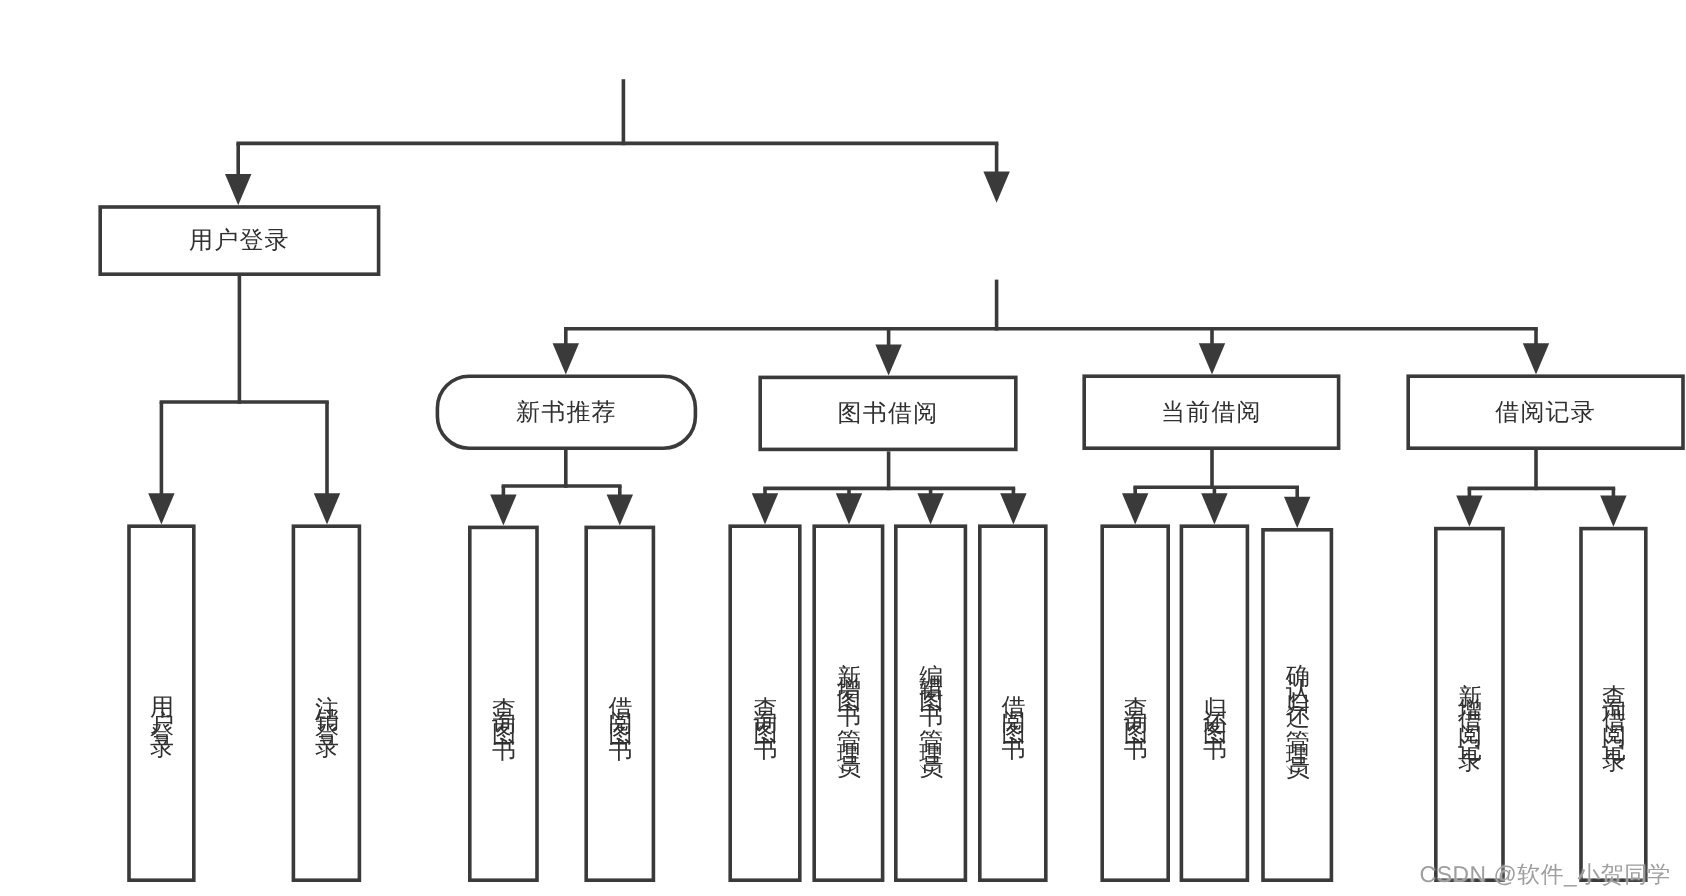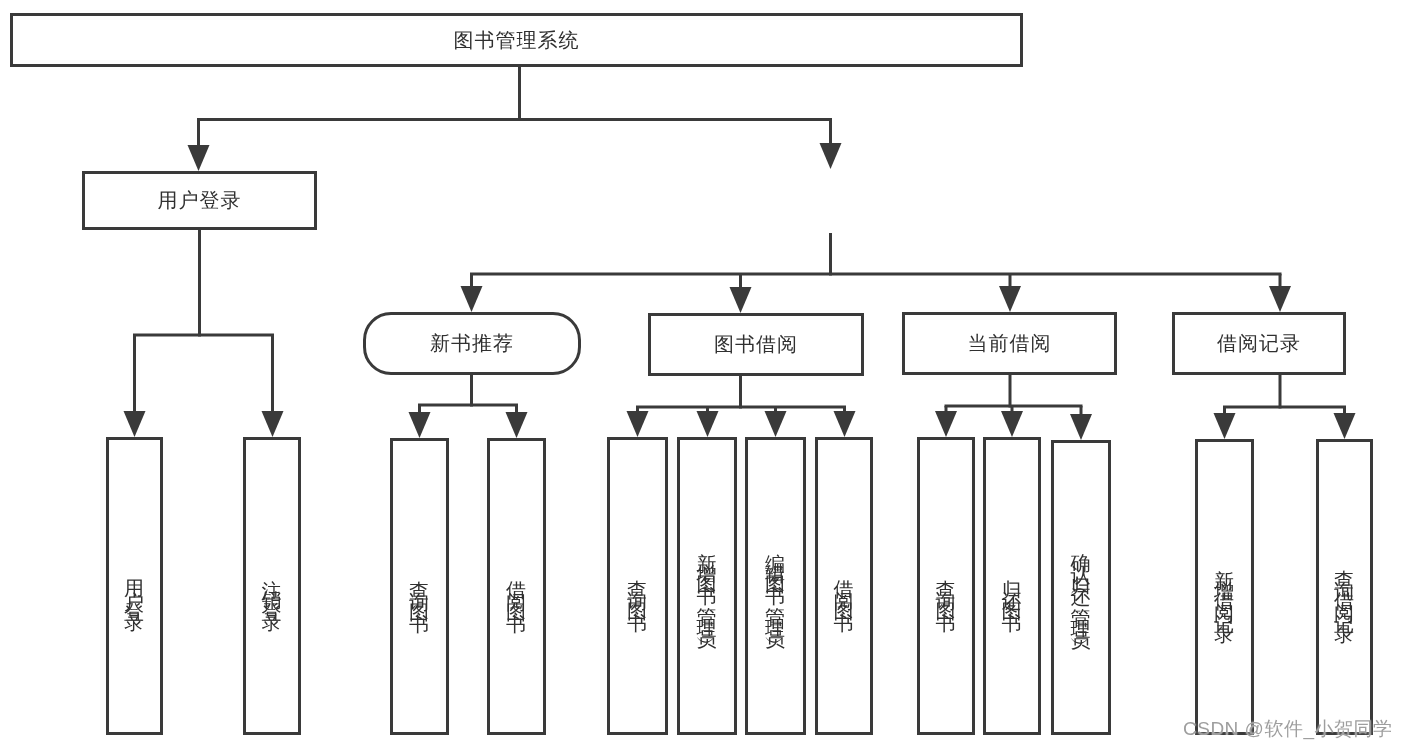--- a/index.html
+++ b/index.html
@@ -41,23 +41,23 @@
     letter-spacing: 11px;
     font-size: 20px;
     line-height: 1;
     white-space: nowrap;
   }
   
   .n-root     { left:10px;   top:13px;  width:1013px; height:54px; }
   .n-user     { left:82px;   top:171px; width:235px;  height:59px; }
   .n-bookmgmt { left:712px;  top:169px; width:236px;  height:64px; }
   .n-newrec   { left:363px;  top:312px; width:218px;  height:63px;border-radius:28px; }
-  .n-borrow   { left:648px;  top:313px; width:216px;  height:63px; }
+  .n-borrow   { left:632px;  top:313px; width:216px;  height:63px; }
   .n-current  { left:902px;  top:312px; width:215px;  height:63px; }
-  .n-records  { left:1172px; top:312px; width:174px;  height:63px; }
+  .n-records  { left:1172px; top:312px; width:232px;  height:63px; }
 
   .lf-login   { left:106px;  top:437px; width:57px; height:298px; }
   .lf-logout  { left:243px;  top:437px; width:58px; height:298px; }
   .lf-n1      { left:390px;  top:438px; width:59px; height:297px; }
   .lf-n2      { left:487px;  top:438px; width:59px; height:297px; }
   .lf-b1      { left:607px;  top:437px; width:61px; height:298px; }
   .lf-b2      { left:677px;  top:437px; width:60px; height:298px; }
   .lf-b3      { left:745px;  top:437px; width:61px; height:298px; }
   .lf-b4      { left:815px;  top:437px; width:58px; height:298px; }
   .lf-c1      { left:917px;  top:437px; width:58px; height:298px; }
@@ -142,23 +142,20 @@
       <polygon points="764.5,411 786.5,411 775.5,437"></polygon>
       <polygon points="833.5,411 855.5,411 844.5,437"></polygon>
       <polygon points="935,411 957,411 946,437"></polygon>
       <polygon points="1001,411 1023,411 1012,437"></polygon>
       <polygon points="1070,414 1092,414 1081,440"></polygon>
       <polygon points="1213.5,413 1235.5,413 1224.5,439"></polygon>
       <polygon points="1333.5,413 1355.5,413 1344.5,439"></polygon>
     </g>
   </svg>
 
-  <div class="box n-root">
-    <span>图书管理系统</span>
-  </div>
 
   <div class="box n-user">
     <span>用户登录</span>
   </div>
 
   <div class="box n-newrec">
     <span>新书推荐</span>
   </div>
   <div class="box n-borrow">
     <span>图书借阅</span>

